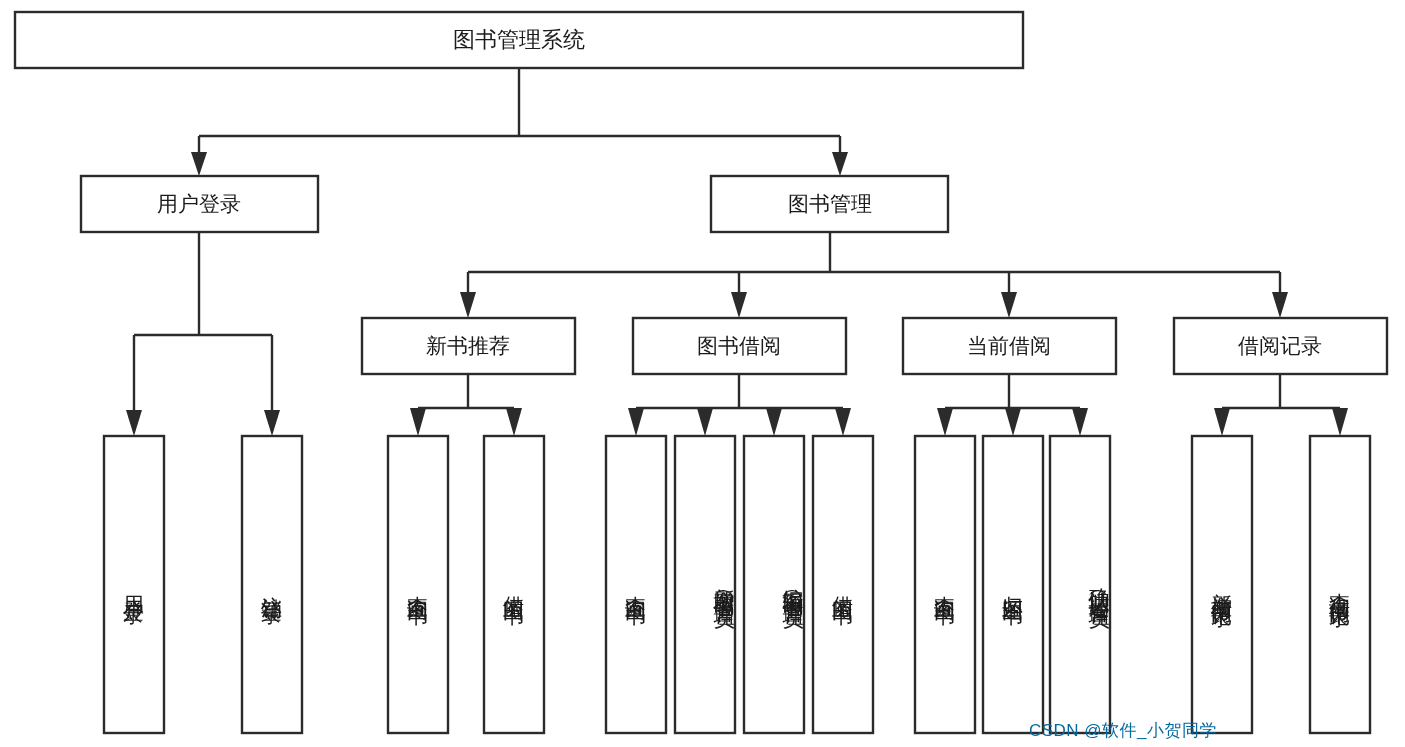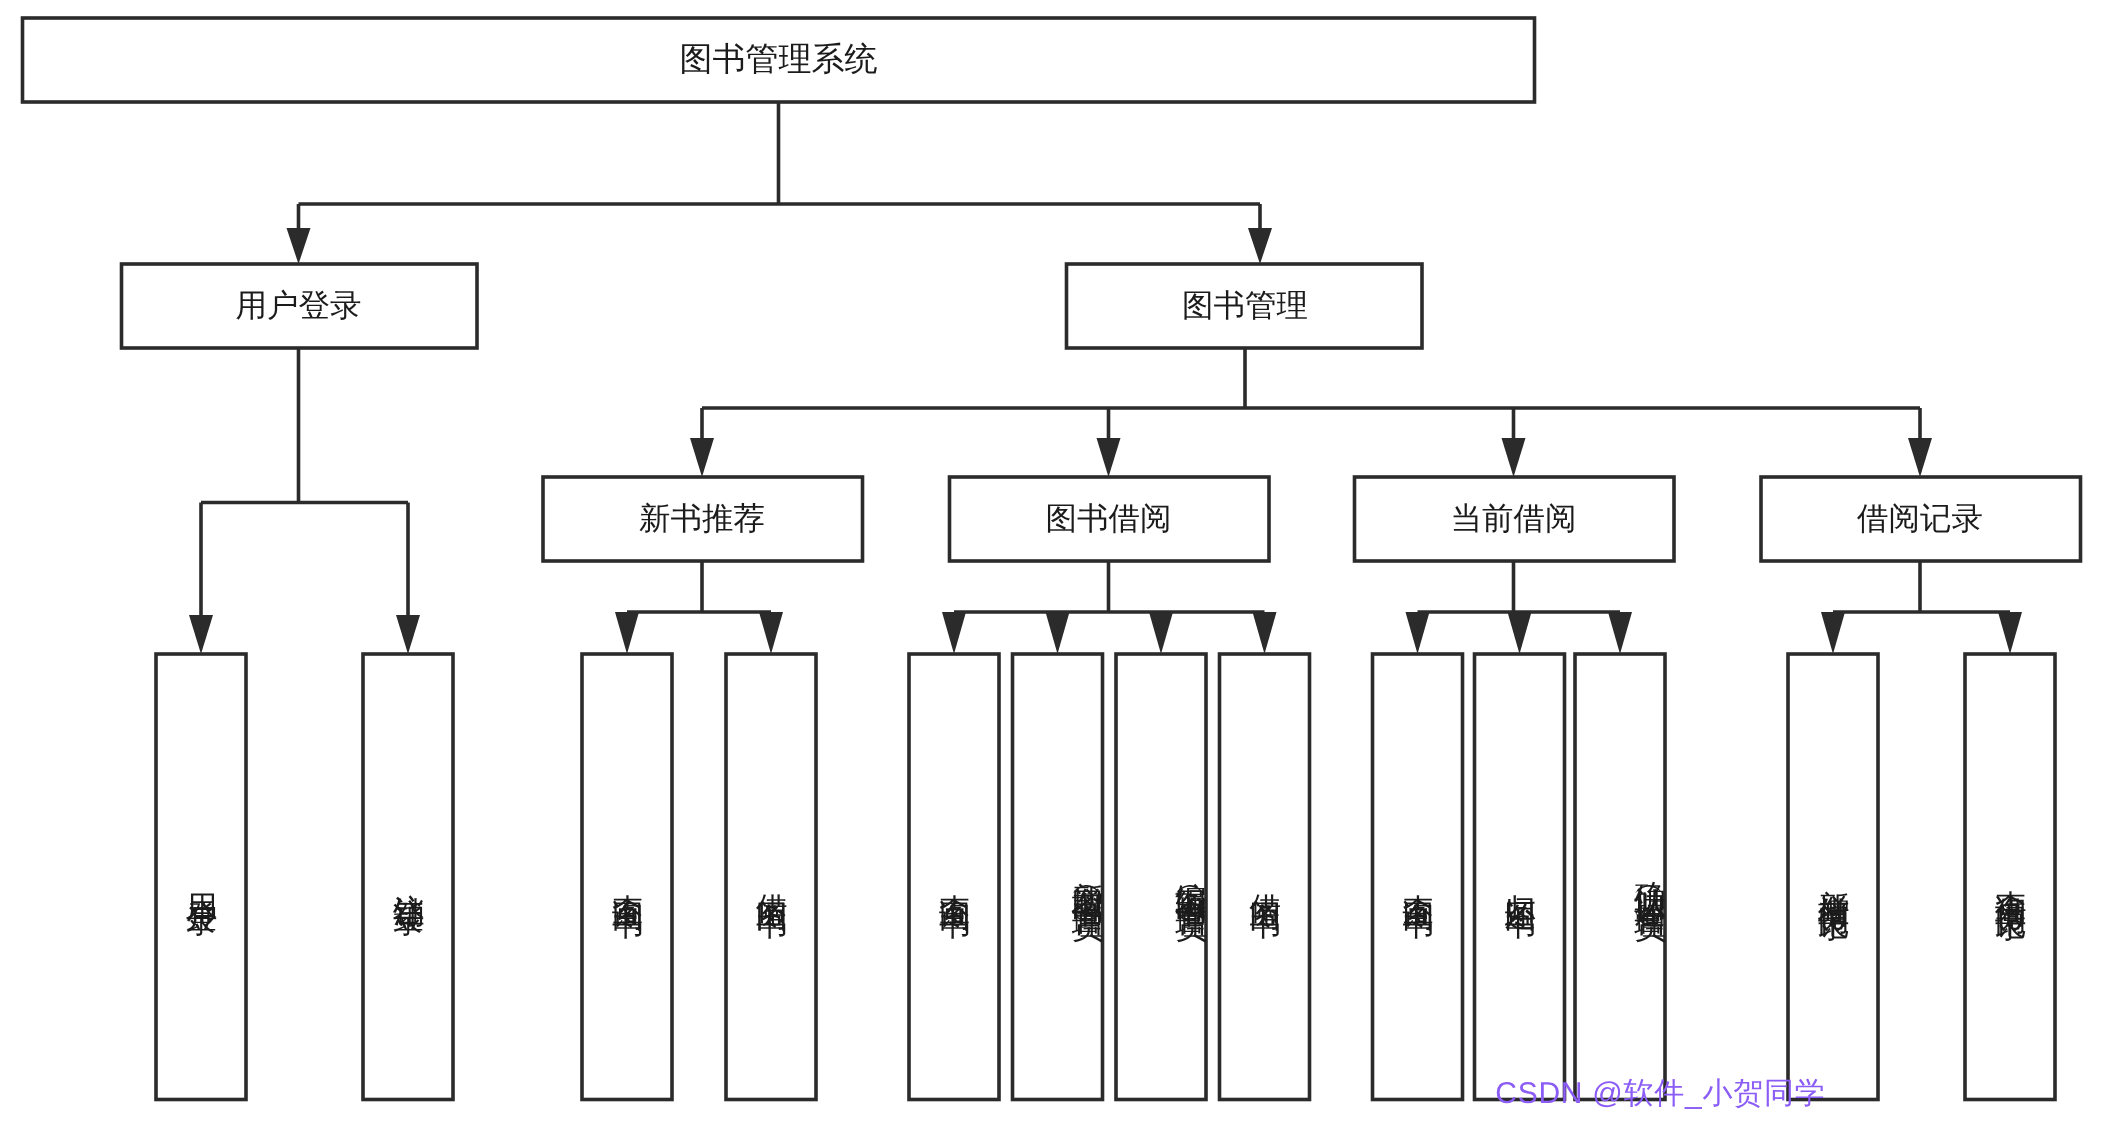--- a/index.html
+++ b/index.html
@@ -69,22 +69,22 @@
     letter-spacing: 3px;
     white-space: nowrap;
     text-align: center;
     pointer-events: none;
   }
   .watermark {
     position: absolute;
     right: 8px;
     bottom: 5px;
     font-family: "Liberation Sans", "DejaVu Sans", sans-serif;
-    font-size: 20px;
-    color: #8b5cf6;
+    font-size: 17px;
+    color: #0369a1;
     letter-spacing: 0.5px;
     white-space: nowrap;
   }
 </style>
 </head>
 <body>
 
 <div id="diagram-root">
 
   <svg id="diagram-svg" viewBox="0 0 1405 747">

